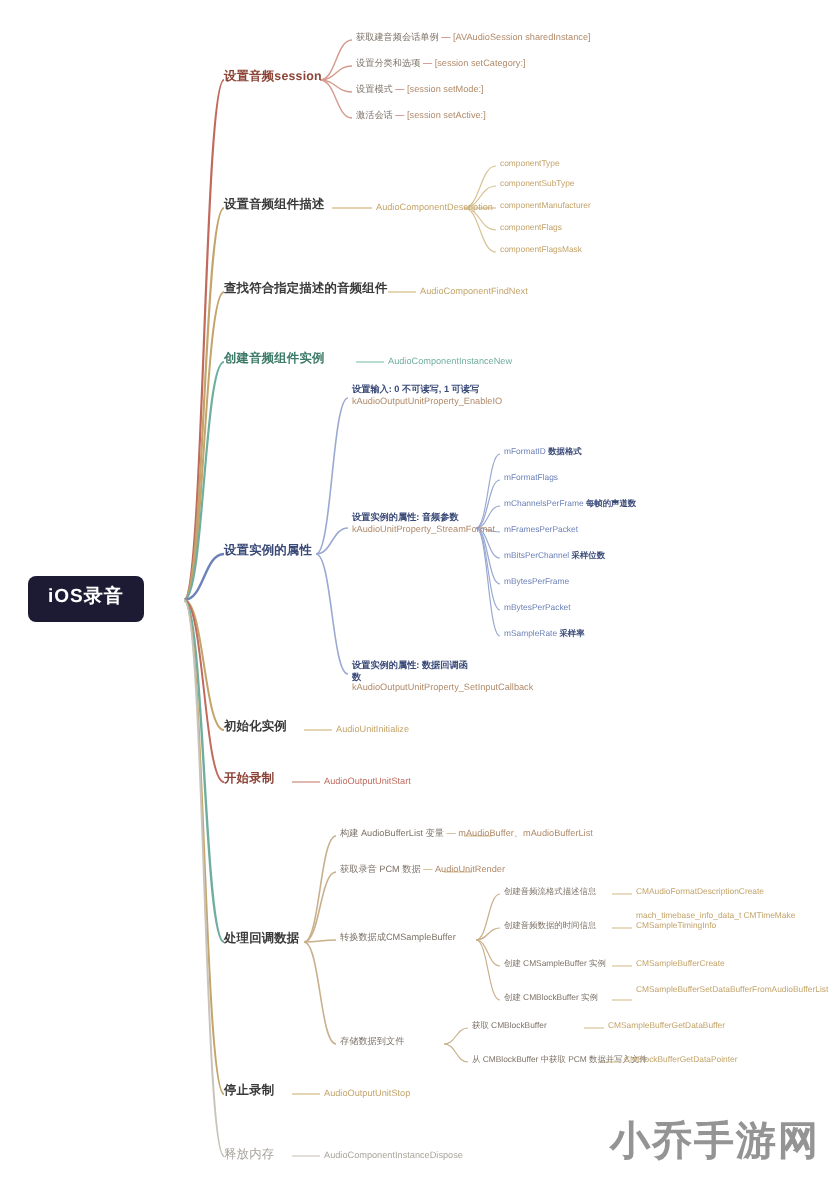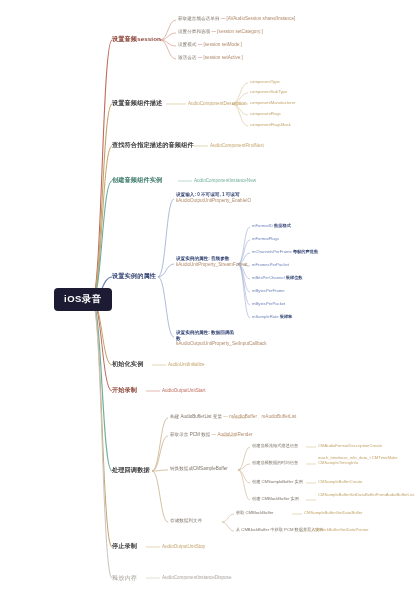--- a/index.html
+++ b/index.html
@@ -14,21 +14,20 @@
 
   .node{position:absolute;white-space:nowrap;line-height:1.15;}
 
   
   .root{
     background:#1c1b33;color:#ffffff;
     border-radius:4px;
     font-size:9.5px;font-weight:bold;
     padding:6px 10px;
     letter-spacing:.5px;
-    margin-left:40px;
   }
 
   
   .l1{font-size:6.2px;font-weight:bold;color:#2a2a2a;letter-spacing:.1px;}
 
   
   .l2{font-size:4.6px;color:#6b6156;letter-spacing:0px;}
   .l2 .code{color:#b08a6a;}
 
   
@@ -259,15 +258,18 @@
 
   <div class="node l3 c-mid" style="left:236px;top:528px;">从 CMBlockBuffer 中获取 PCM 数据并写入文件</div>
   <div class="node l3 code c-tan" style="left:312px;top:528px;">CMBlockBufferGetDataPointer</div>
 
   <div class="node l1 c-dark" style="left:112px;top:542px;">停止录制</div>
   <div class="node l2 code c-tan" style="left:162px;top:544px;">AudioOutputUnitStop</div>
 
   <div class="node l1 c-grey" style="left:112px;top:574px;font-weight:normal;">释放内存</div>
   <div class="node l2 code c-grey" style="left:162px;top:575px;">AudioComponentInstanceDispose</div>
 
+  <div class="watermark">
+    <span>小乔手游网</span>
+  </div>
   <div class="bottomfade"></div>
 
 </div>
 
 </body></html>

